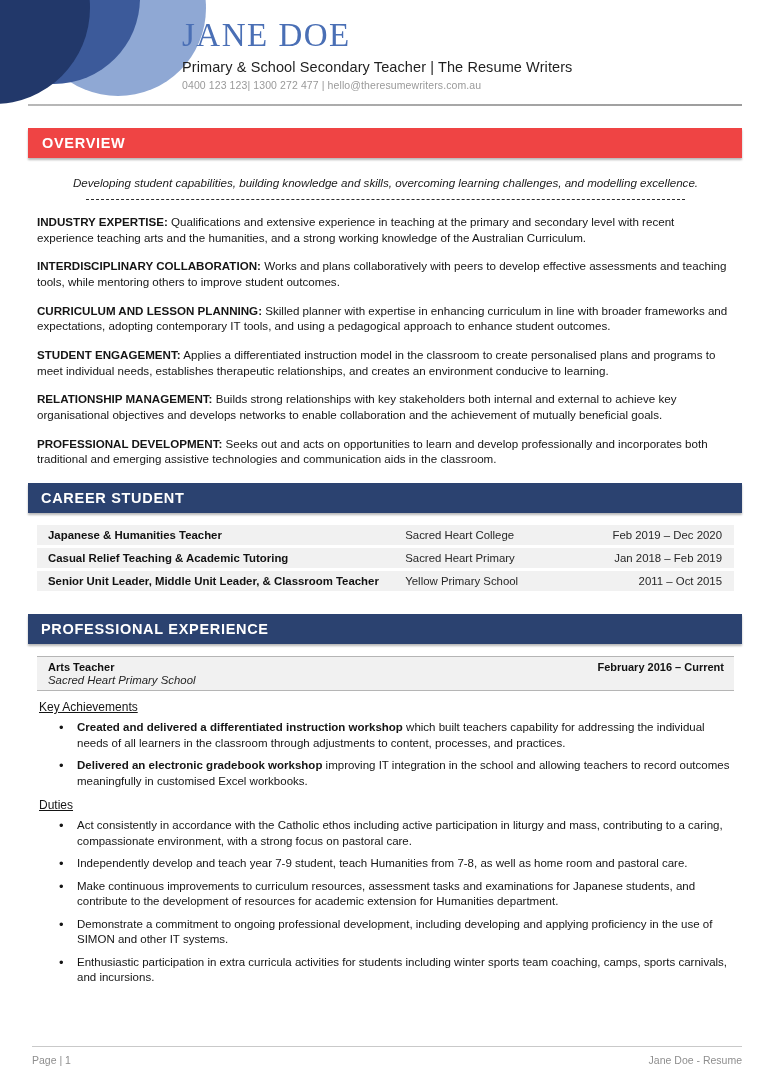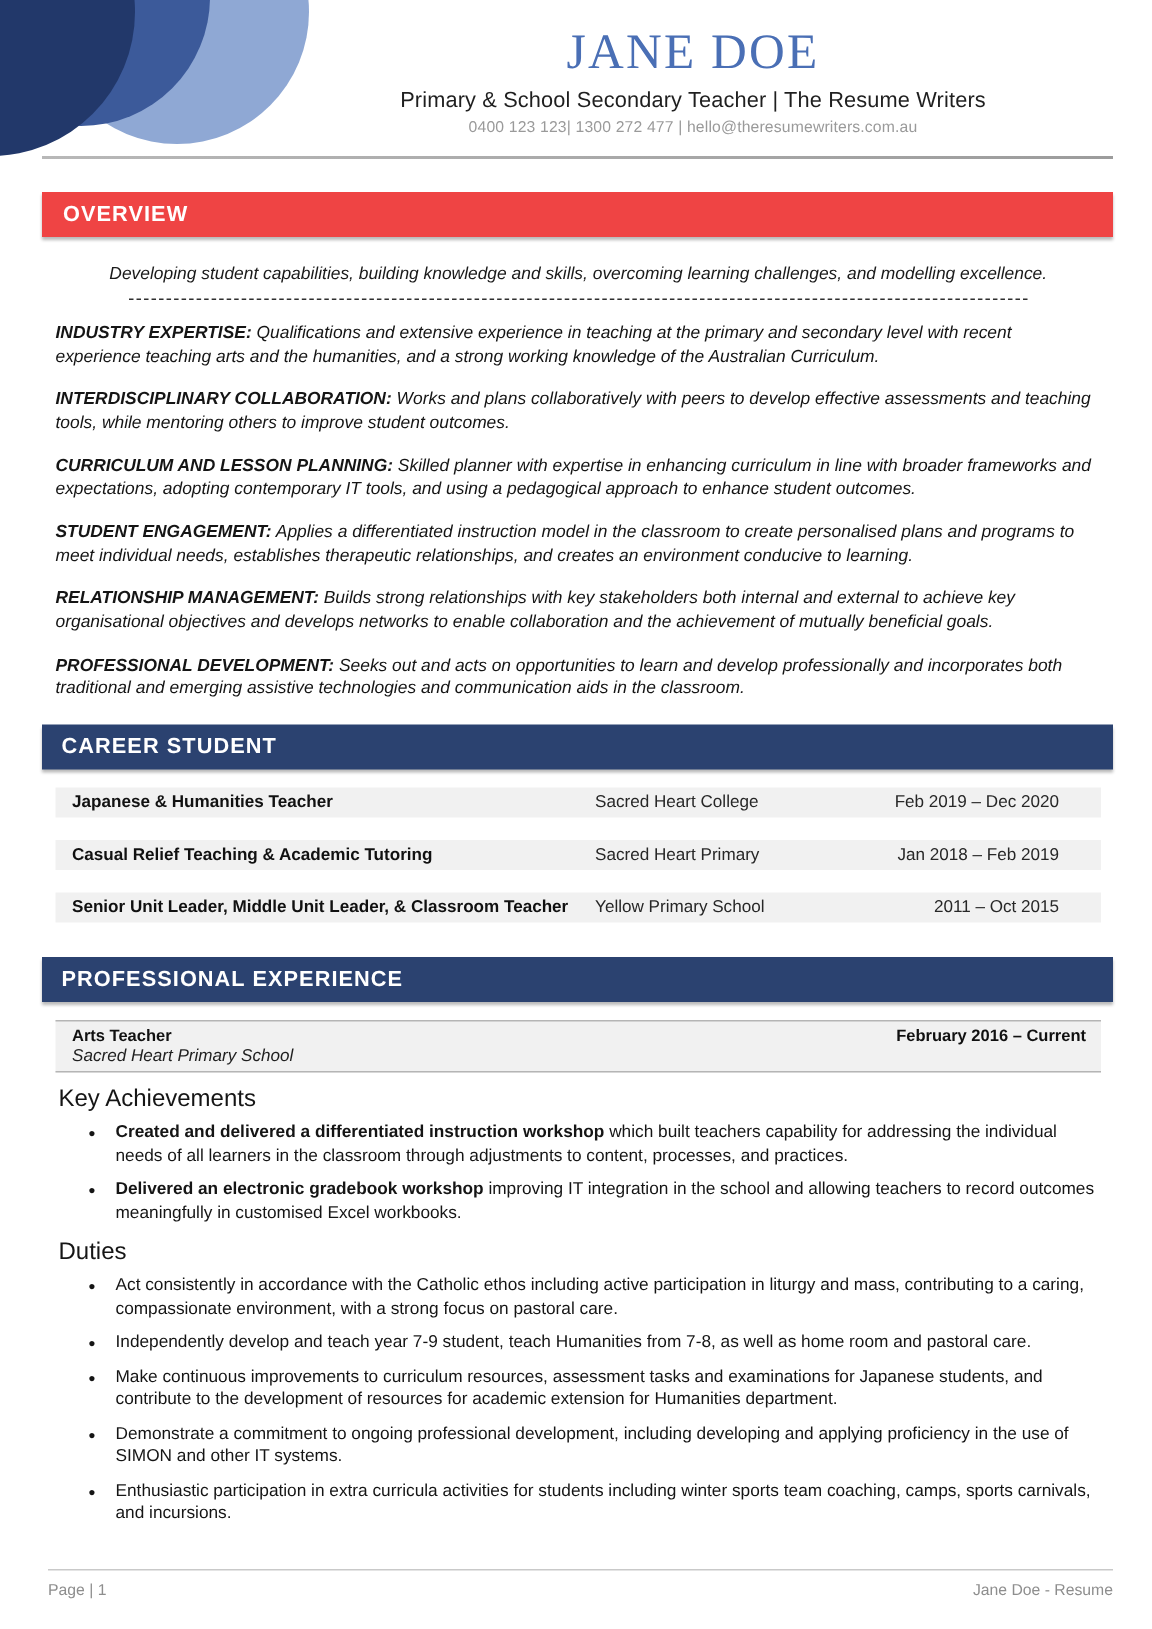--- a/index.html
+++ b/index.html
@@ -40,21 +40,21 @@
     height: 112px;
     overflow: hidden;
     pointer-events: none;
   }
   .deco svg { display: block; }
 
   .header-text {
     position: absolute;
     right: 26px;
     top: 18px;
-    text-align: center;
+    text-align: left;
     width: 560px;
   }
   .name {
     font-family: "Liberation Serif", serif;
     font-size: 33px;
     letter-spacing: 1.5px;
     color: #4a6fb5;
     line-height: 1.05;
     font-weight: 400;
   }
@@ -115,36 +115,35 @@
     width: 86%;
     border-top: 1.5px dashed #2f2f2f;
     height: 0;
   }
   .para {
     font-size: 11.6px;
     line-height: 1.35;
     margin-top: 13px;
     text-align: left;
     color: #151515;
-    font-style: italic;
   }
   .para:first-of-type { margin-top: 14px; }
   .para b { font-weight: bold; }
 
   
   .career-table {
     margin-top: 12px;
     padding: 0 8px 0 9px;
   }
   .career-row {
     display: flex;
     align-items: baseline;
     background: #f1f1f1;
-    padding: 4px 28px 4px 11px;
-    margin-bottom: 15px;
+    padding: 4px 12px 4px 11px;
+    margin-bottom: 3px;
     font-size: 11.4px;
   }
   .career-role {
     flex: 0 0 53%;
     font-weight: bold;
     color: #111111;
   }
   .career-org {
     flex: 0 0 26%;
     color: #272727;
@@ -173,21 +172,22 @@
     color: #111111;
   }
   .job-line-2 {
     font-size: 11.4px;
     font-style: italic;
     color: #1f1f1f;
     margin-top: 1px;
   }
 
   .sub-head {
-    font-size: 16px;
+    font-size: 12px;
+    text-decoration: underline;
     margin-top: 9px;
     margin-left: 2px;
     color: #151515;
   }
 
   ul.bullets {
     list-style: none;
     margin: 6px 0 0 0;
     padding: 0;
   }

